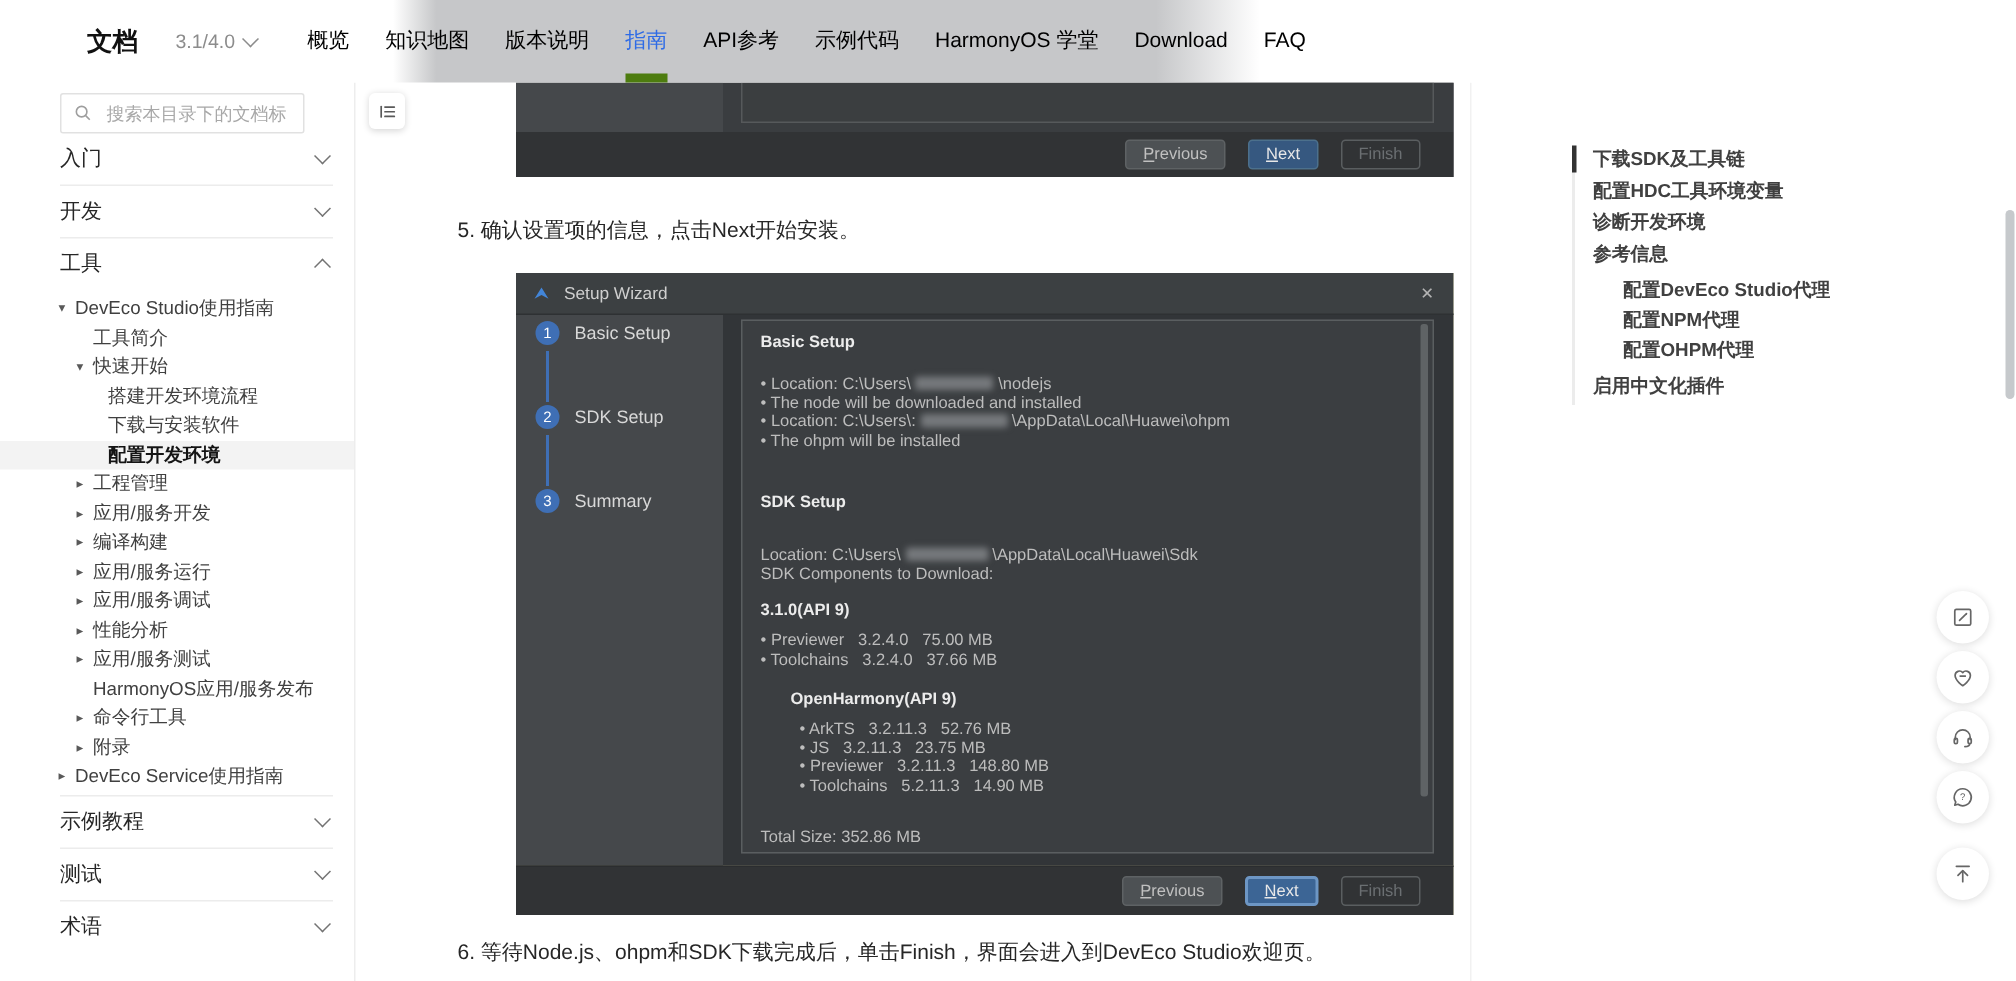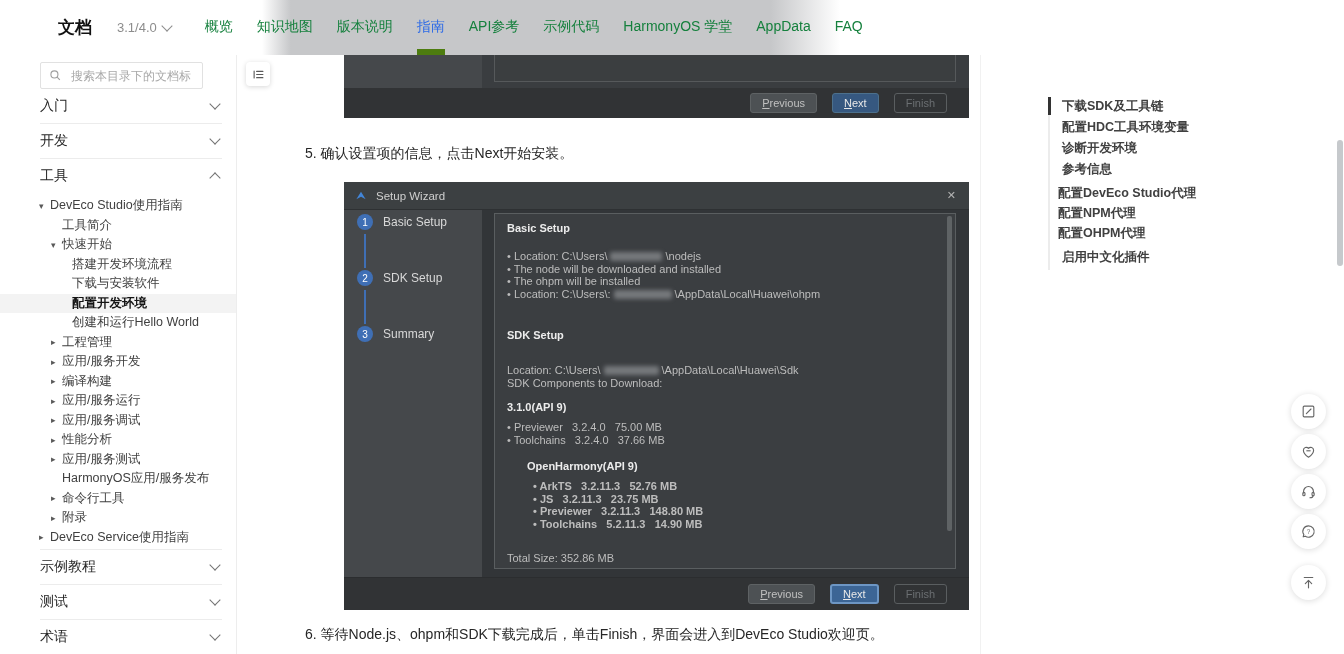--- a/index.html
+++ b/index.html
@@ -10,21 +10,21 @@
   .gray-band{position:absolute;left:262px;top:0;width:578px;height:55px;
     background:linear-gradient(90deg,rgba(199,200,202,0) 0%,#c6c7c9 5%,#c6c7c9 88%,rgba(199,200,202,0) 100%);}
   .header-inner{position:relative;height:55px;display:flex;align-items:stretch;}
   .brand{margin-left:58px;font-size:17px;font-weight:700;color:#111;line-height:55px;}
   .version{margin-left:25px;font-size:13px;color:#8c8c8c;line-height:55px;display:flex;align-items:center;gap:6px;cursor:pointer;}
   .chev{display:inline-block;width:7px;height:7px;border-right:1.4px solid #8c8c8c;border-bottom:1.4px solid #8c8c8c;}
   .chev.down{transform:rotate(45deg);margin-top:-4px;}
   .chev.up{transform:rotate(-135deg);margin-top:4px;}
   .chev.dark{border-color:#737373;}
   .topnav{display:flex;margin-left:34px;gap:24px;}
-  .topnav .nav-item{font-size:14px;color:#15803d;line-height:52px;height:55px;box-sizing:border-box;cursor:pointer;white-space:nowrap;}
+  .topnav .nav-item{font-size:14px;color:#000000;line-height:52px;height:55px;box-sizing:border-box;cursor:pointer;white-space:nowrap;}
   .topnav .nav-item.active{color:#2e6be6;border-bottom:6px solid #4d7c0f;}
 
   
   .sidebar{position:absolute;left:0;top:55px;width:237px;bottom:0;background:#fff;border-right:1px solid #ededed;box-sizing:border-box;}
   .search-box{margin:7px 0 0 40px;width:163px;height:27px;border:1px solid #e1e1e1;border-radius:2px;display:flex;align-items:center;gap:7px;padding:0 8px;box-sizing:border-box;}
   .search-box input{border:none;outline:none;width:120px;font-size:12px;color:#595959;font-family:inherit;background:transparent;}
   .search-box input::placeholder{color:#a8a8a8;}
   .side-section{height:34px;display:flex;align-items:center;justify-content:space-between;padding:0 17px 0 40px;font-size:14px;color:#262626;cursor:pointer;}
   .side-section:first-of-type{margin-top:10px;}
   .sdiv{height:1px;background:#ececec;margin:0 14px 0 40px;}
@@ -66,39 +66,39 @@
   .step-circle{width:16px;height:16px;border-radius:50%;background:#3f6fb5;color:#fff;font-size:10px;display:flex;align-items:center;justify-content:center;flex:none;}
   .step-label{font-size:12px;color:#d8d8d8;white-space:nowrap;}
   .step-line{position:absolute;left:20px;width:2px;background:#3f6fb5;}
   .wiz-box{position:absolute;left:150px;top:3px;width:462px;height:356px;background:#3b3e41;border:1px solid #5a5e60;overflow:hidden;padding:9px 24px 0 12px;}
   .wiz-thumb{position:absolute;right:3px;top:2px;width:5px;height:315px;background:#5f6365;border-radius:2px;}
   .wb-h{font-size:11px;font-weight:700;color:#ececec;line-height:10px;white-space:pre;}
   .wb-t{font-size:11px;color:#bdbdbd;line-height:12.5px;white-space:pre;}
   .wb-li{font-size:11px;color:#bdbdbd;line-height:12.5px;white-space:pre;}
   .wb-li::before{content:"• ";}
   .ind1{margin-left:20px;}
-  .ind2{margin-left:26px;font-weight:bold;}
+  .ind2{margin-left:26px;}
   .g17{margin-top:17px;} .g30{margin-top:30px;} .g24{margin-top:24px;} .g13{margin-top:13px;}
   .g9{margin-top:9px;} .g15{margin-top:15px;} .g22{margin-top:22px;}
   .redact{display:inline-block;height:9px;background:#75787b;filter:blur(2px);border-radius:2px;vertical-align:-1px;margin:0 3px;}
   .r1{width:52px;} .r2{width:58px;} .r3{width:55px;}
   .wiz-bottom{position:absolute;left:0;bottom:0;width:625px;height:33px;background:#313335;display:flex;align-items:center;justify-content:flex-end;gap:15px;padding-right:22px;border-top:1px solid #2b2d2f;}
 
   .jb-btn{height:20px;min-width:40px;padding:0 11px;border-radius:3px;font-size:11px;display:flex;align-items:center;justify-content:center;cursor:default;font-family:inherit;}
   .jb-btn span{display:block;}
   .jb-btn.uline span::first-letter{text-decoration:underline;}
   .jb-prev{background:#4d5154;border:1px solid #5e6264;color:#c0c0c0;}
   .jb-next{background:#365880;border:1px solid #4c708c;color:#e8e8e8;}
   .jb-next.focus{background:#3c6595;border:2px solid #6d96c4;}
   .jb-finish{background:transparent;border:1px solid #5a5e60;color:#6b6f72;}
 
   
   .toc{position:absolute;left:1048px;top:98px;width:210px;border-left:2px solid #ececec;}
   .toc-item{position:relative;font-size:12.5px;color:#404040;line-height:16px;padding-left:12px;margin-bottom:5px;cursor:pointer;white-space:nowrap;font-weight:bold;}
-  .toc-item.sub{padding-left:8px;margin-bottom:4px;}
+  .toc-item.sub{padding-left:32px;margin-bottom:4px;}
   .toc-item.first-sub{margin-top:8px;}
   .toc-item.gap-top{margin-top:8px;}
   .toc-item.active::before{content:"";position:absolute;left:-2px;top:-1px;width:3px;height:18px;background:#333;}
 
   
   .floaters{position:absolute;left:1291px;top:394px;display:flex;flex-direction:column;gap:5px;}
   .fbtn{width:35px;height:35px;border-radius:50%;background:#fff;box-shadow:0 1px 6px rgba(0,0,0,.14);display:flex;align-items:center;justify-content:center;cursor:pointer;}
   .fbtn.totop{margin-top:11px;}
   .fbtn svg{display:block;}
 
@@ -118,21 +118,21 @@
         <i class="chev down"></i>
       </div>
       <div class="topnav">
         <div class="nav-item">概览</div>
         <div class="nav-item">知识地图</div>
         <div class="nav-item">版本说明</div>
         <div class="nav-item active">指南</div>
         <div class="nav-item">API参考</div>
         <div class="nav-item">示例代码</div>
         <div class="nav-item">HarmonyOS 学堂</div>
-        <div class="nav-item">AppData</div>
+        <div class="nav-item">Download</div>
         <div class="nav-item">FAQ</div>
       </div>
     </div>
   </div>
 
   <div class="sidebar">
     <div class="search-box">
       <svg width="13" height="13" viewBox="0 0 24 24" fill="none" stroke="#9e9e9e" stroke-width="2">
         <circle cx="10" cy="10" r="6.5"></circle>
           <line x1="15" y1="15" x2="20" y2="20"></line>
@@ -170,23 +170,20 @@
         <span>快速开始</span>
       </div>
       <div class="tree-item lv3">
         <span>搭建开发环境流程</span>
       </div>
       <div class="tree-item lv3">
         <span>下载与安装软件</span>
       </div>
       <div class="tree-item lv3 active">
         <span>配置开发环境</span>
-      </div>
-      <div class="tree-item lv3">
-        <span>创建和运行Hello World</span>
       </div>
       <div class="tree-item lv2">
         <span class="tri">▸</span>
         <span>工程管理</span>
       </div>
       <div class="tree-item lv2">
         <span class="tri">▸</span>
         <span>应用/服务开发</span>
       </div>
       <div class="tree-item lv2">
@@ -300,22 +297,22 @@
         </div>
       </div>
 
       <div class="wiz-box">
         <div class="wiz-thumb"></div>
 
         <div class="wb-h">Basic Setup</div>
 
         <div class="wb-li g17"><span>Location: C:\Users\</span><span class="redact r1"></span><span>\nodejs</span></div>
         <div class="wb-li">The node will be downloaded and installed</div>
+        <div class="wb-li"><span>Location: C:\Users\:</span><span class="redact r2"></span><span>\AppData\Local\Huawei\ohpm</span></div>
         <div class="wb-li">The ohpm will be installed</div>
-        <div class="wb-li"><span>Location: C:\Users\:</span><span class="redact r2"></span><span>\AppData\Local\Huawei\ohpm</span></div>
 
         <div class="wb-h g30">SDK Setup</div>
 
         <div class="wb-t g24"><span>Location: C:\Users\</span><span class="redact r3"></span><span>\AppData\Local\Huawei\Sdk</span></div>
         <div class="wb-t">SDK Components to Download:</div>
 
         <div class="wb-h g13">3.1.0(API 9)</div>
         <div class="wb-li g9">Previewer   3.2.4.0   75.00 MB</div>
         <div class="wb-li">Toolchains   3.2.4.0   37.66 MB</div>
 

